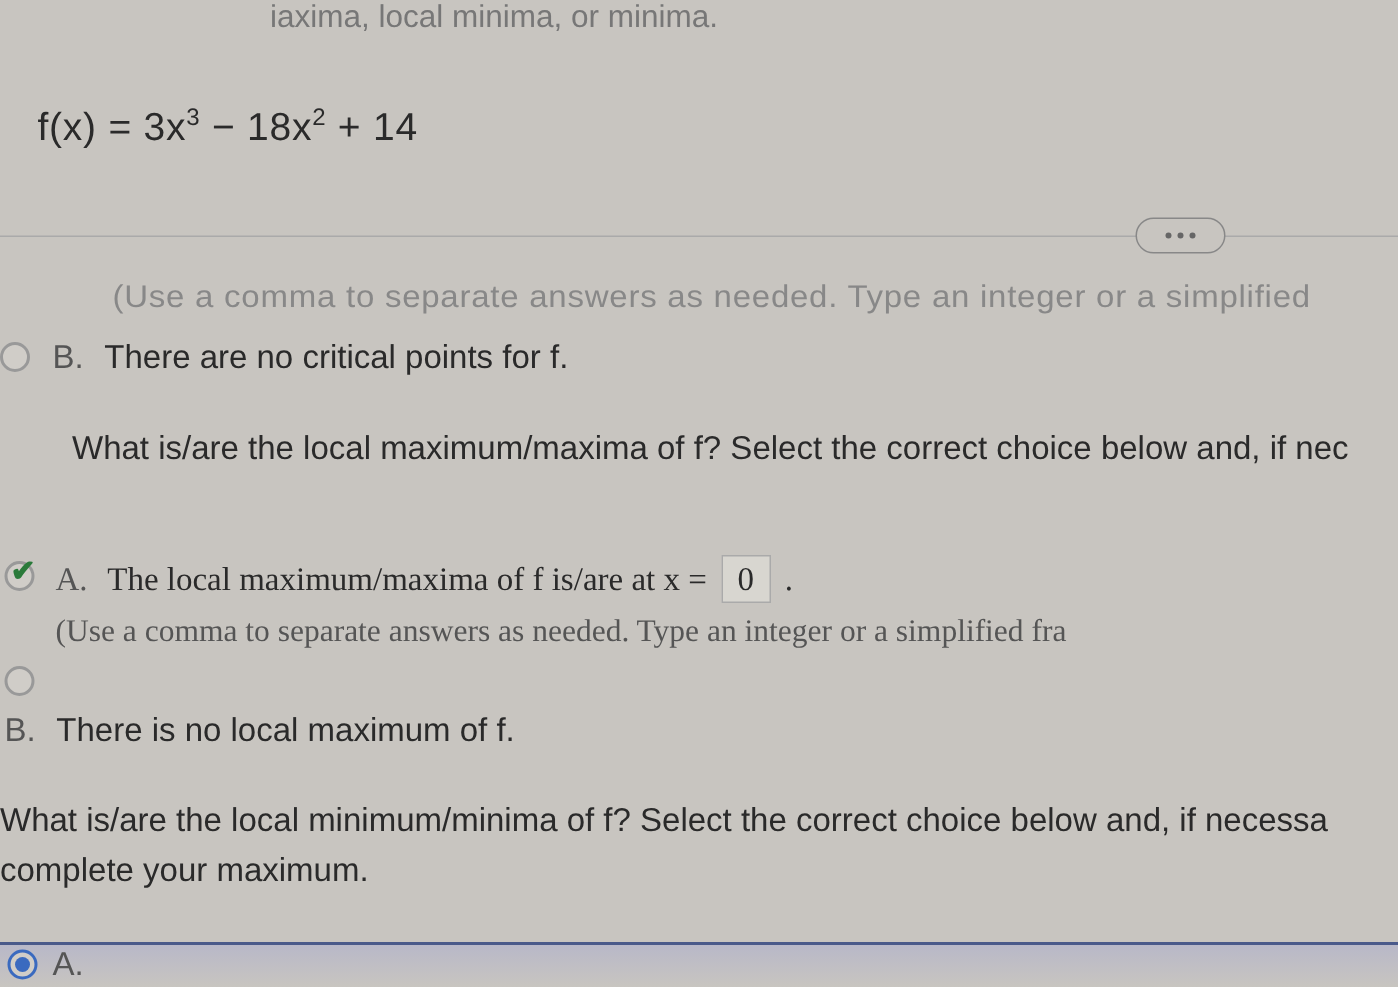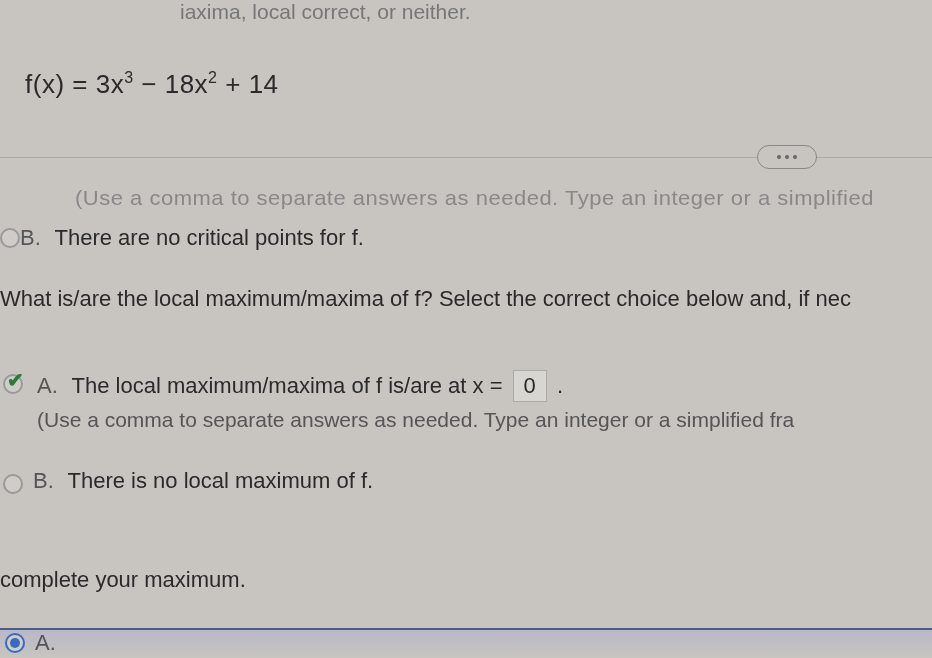--- a/index.html
+++ b/index.html
@@ -66,20 +66,21 @@
       letter-spacing: 0.5px;
       transform: scaleY(0.95);
       white-space: nowrap;
     }
     .option-b1 {
       position: absolute;
       top: 225px;
       left: 0;
       display: flex;
       align-items: center;
+      gap: 15px;
     }
     .radio {
       width: 20px;
       height: 20px;
       border: 2px solid #999;
       border-radius: 50%;
       display: inline-block;
       background: #d0cdc8;
     }
     .label-letter {
@@ -88,20 +89,21 @@
       margin-right: 8px;
     }
     .q1 {
       position: absolute;
       top: 282px;
       left: 0;
       right: 0;
       line-height: 1.5;
       font-size: 22px;
       padding-right: 5px;
+      padding-left: 48px;
     }
     .option-a2 {
       position: absolute;
       top: 370px;
       left: 3px;
       display: flex;
       align-items: flex-start;
       gap: 10px;
     }
     .radio-checked {
@@ -116,40 +118,42 @@
     .checkmark {
       position: absolute;
       top: -8px;
       left: 2px;
       font-size: 20px;
       color: #2a7a3a;
       font-weight: bold;
     }
     .option-a2-content {
       padding-left: 4px;
+      font-family: Liberation Serif, serif;
     }
     .input-box {
       display: inline-block;
       background: #d8d6d0;
       padding: 2px 10px;
       border: 1px solid #aaa;
       margin: 0 4px;
     }
     .hint-small {
       color: #555;
       font-size: 21px;
       margin-top: 6px;
     }
     .option-b2 {
       position: absolute;
-      top: 468px;
+      top: 444px;
       left: 3px;
       display: flex;
-      align-items: flex-end;
+      align-items: flex-start;
       gap: 10px;
+      flex-direction: column;
     }
     .q2 {
       position: absolute;
       top: 530px;
       left: 0;
       right: 0;
       line-height: 1.5;
       font-size: 22px;
     }
     .bottom-edge {
@@ -184,21 +188,21 @@
       left: 3px;
       width: 10px;
       height: 10px;
       background: #3a6abf;
       border-radius: 50%;
     }
   </style>
 </head>
 <body>
 
-<div class="top-line">iaxima, local correct, or neither.</div>
+<div class="top-line">iaxima, local minima, or minima.</div>
 
 <div class="formula">f(x) = 3x<sup>3</sup> − 18x<sup>2</sup> + 14</div>
 
 <div class="rule"></div>
 
 <div class="ellipsis-pill">
   <div class="dot"></div>
   <div class="dot"></div>
   <div class="dot"></div>
 </div>
@@ -232,21 +236,21 @@
 
 <div class="option-b2">
   <span class="radio"></span>
   <span>
     <span class="label-letter">B.</span>
     <span>There is no local maximum of f.</span>
   </span>
 </div>
 
 <div class="q2">
-  <br>
+  <span>What is/are the local minimum/minima of f? Select the correct choice below and, if necessa</span><br>
   <span>complete your maximum.</span>
 </div>
 
 <div class="bottom-edge"></div>
 
 <div class="option-a3">
   <span class="radio-selected"></span>
   <span class="label-letter">A.</span>
 </div>
 

